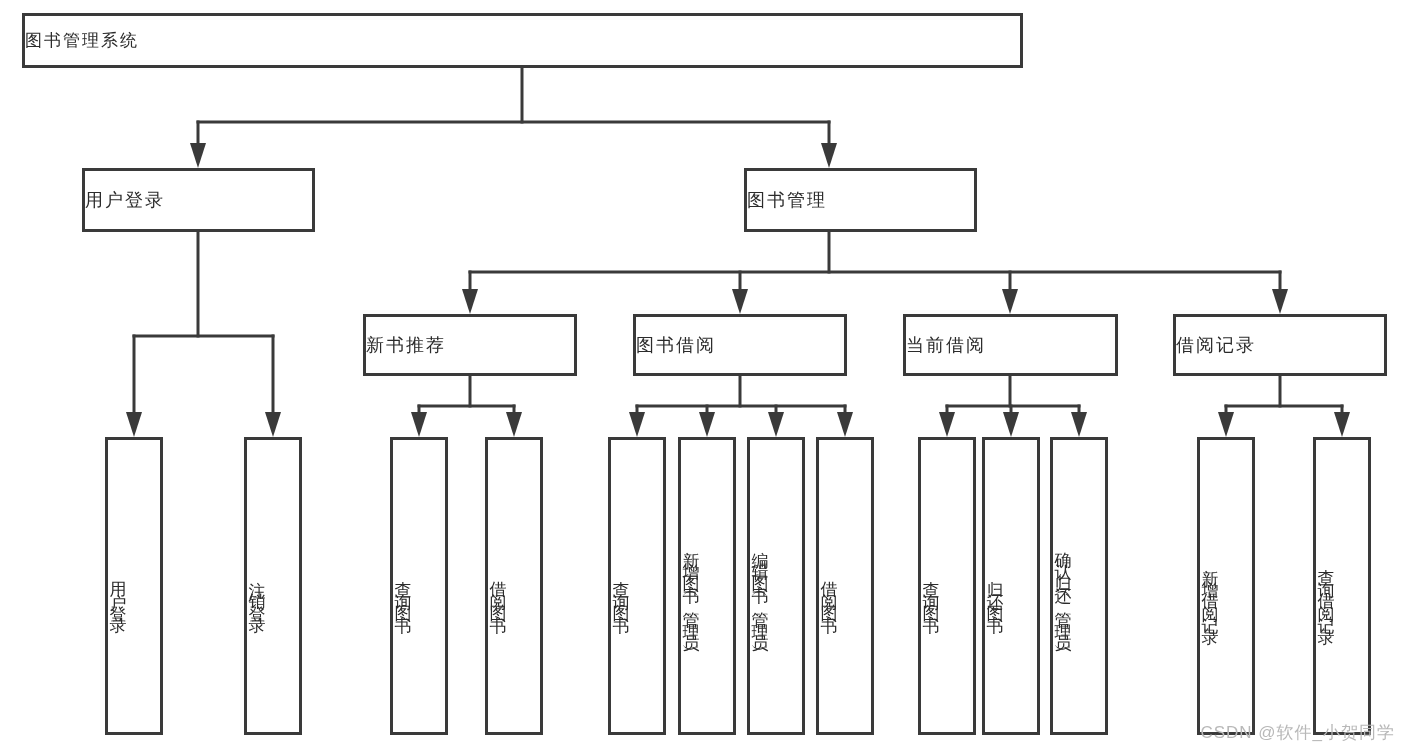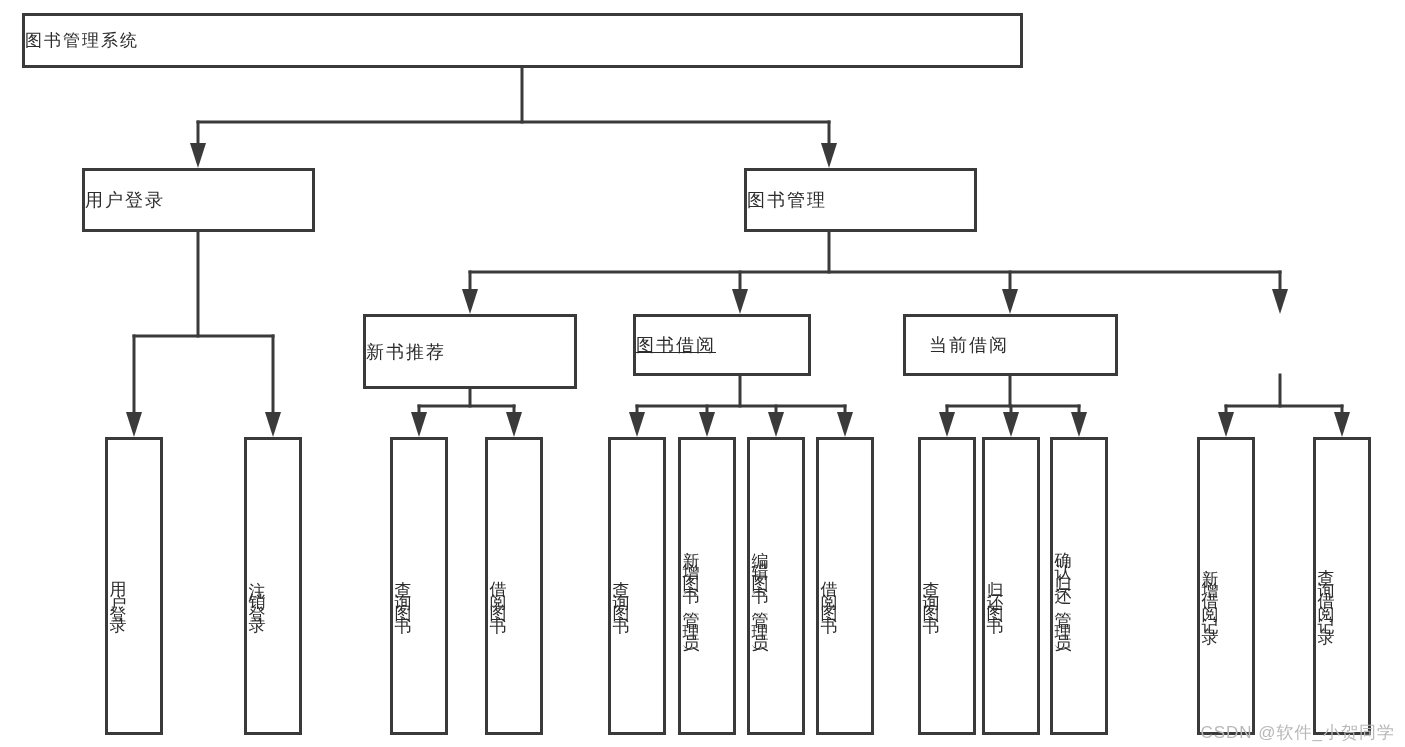--- a/index.html
+++ b/index.html
@@ -21,23 +21,23 @@
     position:absolute;box-sizing:border-box;
     border:3px solid var(--line);background:var(--bg);
     display:flex;align-items:center;justify-content:flex-start;
   }
   .h-label{font-size:18px;letter-spacing:2px;white-space:nowrap;}
   .root-label{font-size:17px;letter-spacing:2px;}
 
   .node.root {left:22px;  top:13px;  width:1001px;height:55px;}
   .node.l2-0 {left:82px;  top:168px; width:233px; height:64px;}
   .node.l2-1 {left:712px; top:168px; width:233px; height:64px;margin-left:32px;}
-  .node.l3-0 {left:363px; top:314px; width:214px; height:75px;font-family:Liberation Mono, monospace;}
-  .node.l3-1 {left:633px; top:314px; width:178px; height:62px;text-decoration:underline;}
-  .node.l3-2 {left:903px; top:314px; width:215px; height:62px;padding-left:23px;}
+  .node.l3-0 {left:363px; top:314px; width:214px; height:62px;font-family:Liberation Mono, monospace;}
+  .node.l3-1 {left:633px; top:314px; width:214px; height:62px;}
+  .node.l3-2 {left:903px; top:314px; width:215px; height:62px;}
   .node.l3-3 {left:1173px;top:314px; width:214px; height:62px;}
 
   .leaf{top:437px;width:58px;height:298px;}
   .leaf .vtext{
     writing-mode:vertical-rl;
     font-size:17px;letter-spacing:12px;line-height:1.15;
     padding-top:12px; 
   }
   .leaf-0 {left:105px;}  .leaf-1 {left:244px;}
   .leaf-2 {left:390px;}  .leaf-3 {left:485px;}
@@ -139,20 +139,23 @@
 
   <div class="node l3-0">
     <span class="h-label">新书推荐</span>
   </div>
   <div class="node l3-1">
     <span class="h-label">图书借阅</span>
   </div>
   <div class="node l3-2">
     <span class="h-label">当前借阅</span>
   </div>
+  <div class="node l3-3">
+    <span class="h-label">借阅记录</span>
+  </div>
 
   <div class="node leaf leaf-0">
     <span class="vtext">用户登录</span>
   </div>
   <div class="node leaf leaf-1">
     <span class="vtext">注销登录</span>
   </div>
   <div class="node leaf leaf-2">
     <span class="vtext">查询图书</span>
   </div>

